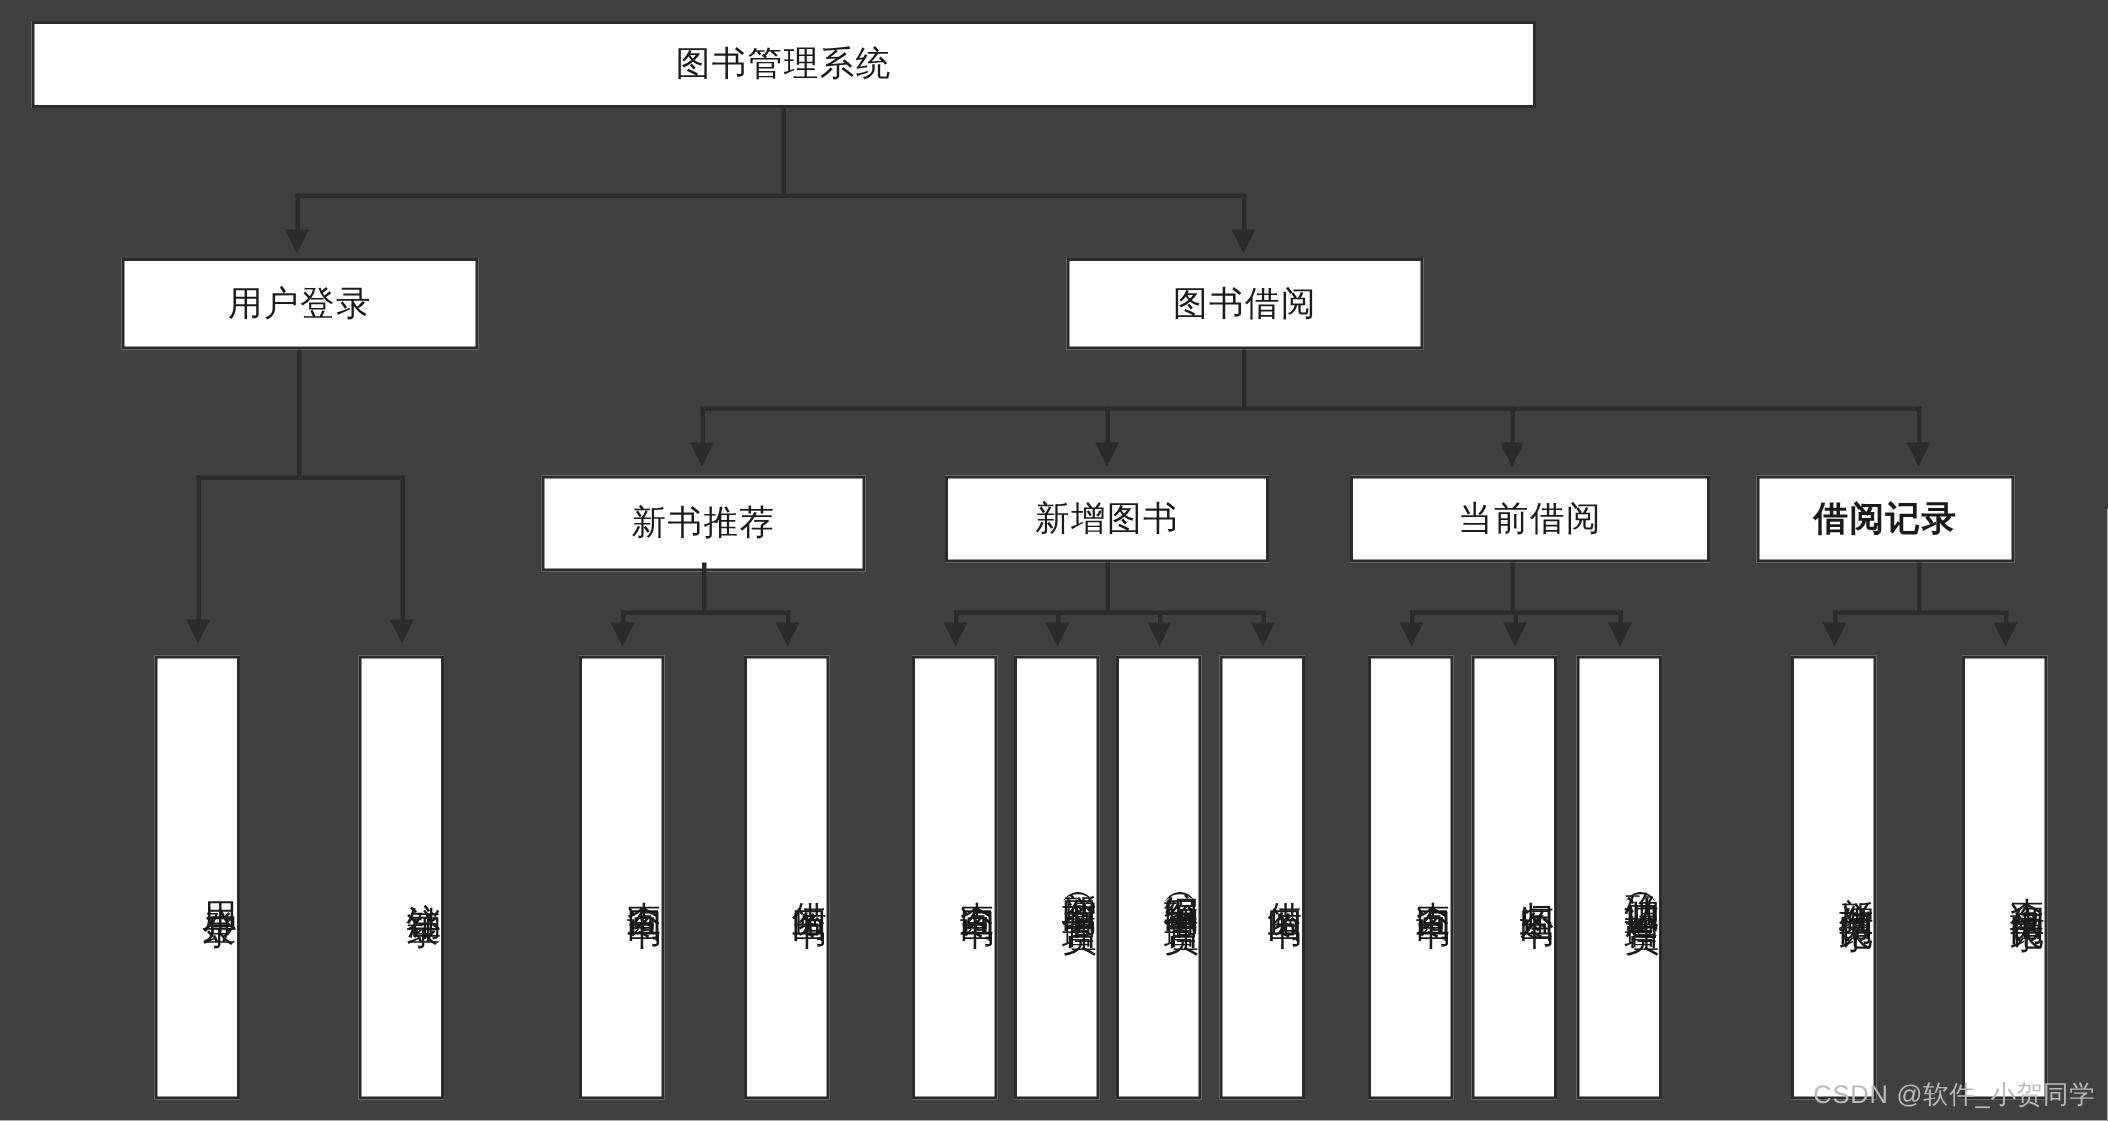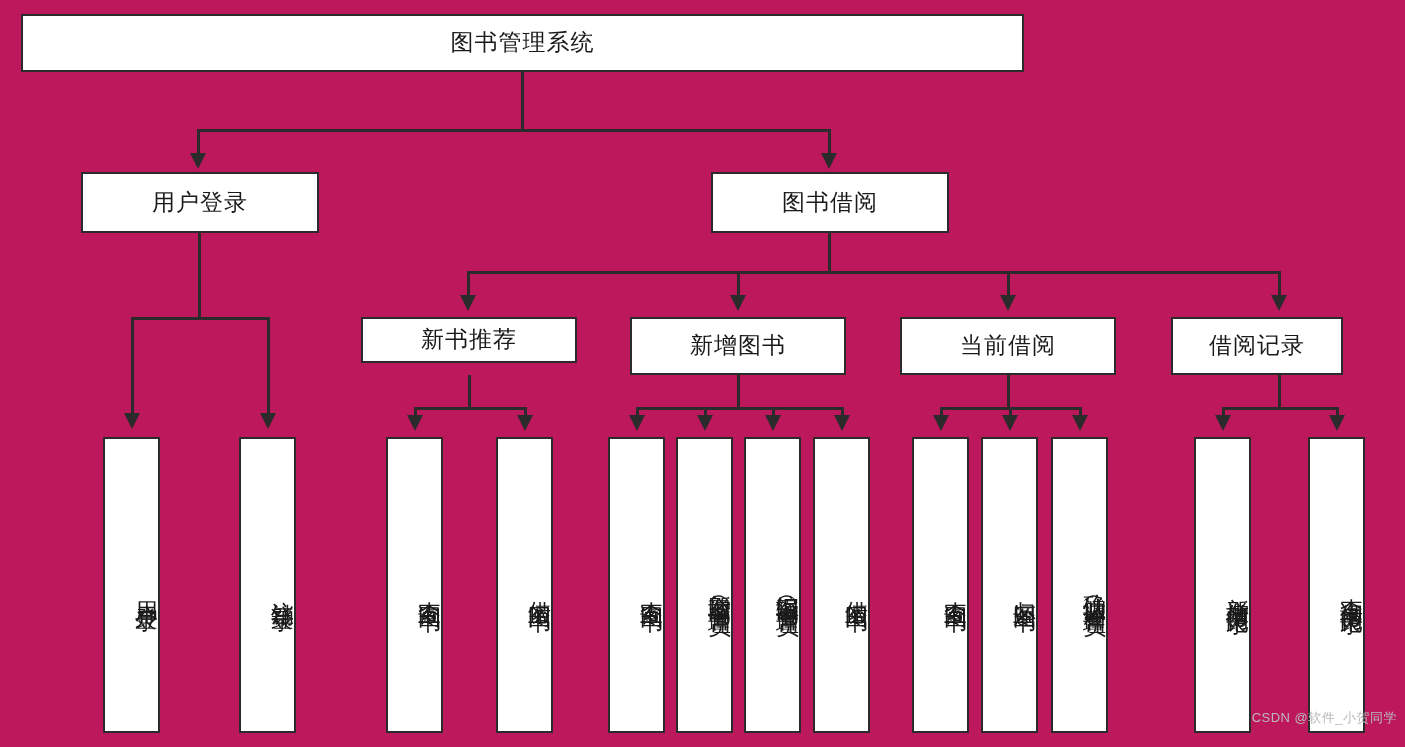--- a/index.html
+++ b/index.html
@@ -7,21 +7,21 @@
     padding: 0;
     background: #ffffff;
   }
   body {
     font-family: "Liberation Sans", "DejaVu Sans", sans-serif;
   }
   #canvas {
     position: relative;
     width: 1405px;
     height: 747px;
-    background: #be185d;
+    background: #404040;
     overflow: hidden;
   }
   .node {
     position: absolute;
     box-sizing: border-box;
     border: 2.5px solid #2b2b2b;
     background: #ffffff;
     display: flex;
     align-items: center;
     justify-content: center;
@@ -58,22 +58,22 @@
     position: absolute;
     width: 0;
     height: 0;
     border-left: 8px solid transparent;
     border-right: 8px solid transparent;
     border-top: 16px solid #2b2b2b;
   }
   #watermark {
     position: absolute;
     right: 8px;
-    bottom: 20px;
-    font-size: 13px;
+    bottom: 6px;
+    font-size: 17px;
     color: #b9b9b9;
     letter-spacing: 0.5px;
     white-space: nowrap;
     pointer-events: none;
     margin-left: 44px;
   }
 </style>
 </head>
 <body>
 
@@ -110,30 +110,30 @@
   <div class="edge h" style="left:467px; top:271px; width:814px;"></div>
   <div class="edge v" style="left:467px; top:271px; height:28px;"></div>
   <div class="arrow" style="left:460px; top:295px;"></div>
   <div class="edge v" style="left:737px; top:271px; height:28px;"></div>
   <div class="arrow" style="left:730px; top:295px;"></div>
   <div class="edge v" style="left:1007px; top:271px; height:28px;"></div>
   <div class="arrow" style="left:1000px; top:295px;"></div>
   <div class="edge v" style="left:1278px; top:271px; height:28px;"></div>
   <div class="arrow" style="left:1271px; top:295px;"></div>
 
-  <div class="node horiz" style="left:361px; top:317px; width:216px; height:46px;text-align:center;">
+  <div class="node horiz" style="left:361px; top:317px; width:216px; height:64px;text-align:center;">
     <span>新书推荐</span>
   </div>
   <div class="node horiz" style="left:630px; top:317px; width:216px; height:58px;">
     <span>新增图书</span>
   </div>
-  <div class="node horiz" style="left:900px; top:317px; width:216px; height:58px;">
+  <div class="node horiz" style="left:900px; top:317px; width:240px; height:58px;">
     <span>当前借阅</span>
   </div>
-  <div class="node horiz" style="left:1171px; top:317px; width:172px; height:58px;">
+  <div class="node horiz" style="left:1171px; top:317px; width:172px; height:58px;font-weight:bold;">
     <span>借阅记录</span>
   </div>
 
   <div class="edge v" style="left:468px; top:375px; height:34px;"></div>
   <div class="edge h" style="left:414px; top:407px; width:110px;"></div>
   <div class="edge v" style="left:414px; top:407px; height:12px;"></div>
   <div class="arrow" style="left:407px; top:415px;"></div>
   <div class="edge v" style="left:524px; top:407px; height:12px;"></div>
   <div class="arrow" style="left:517px; top:415px;"></div>
 

